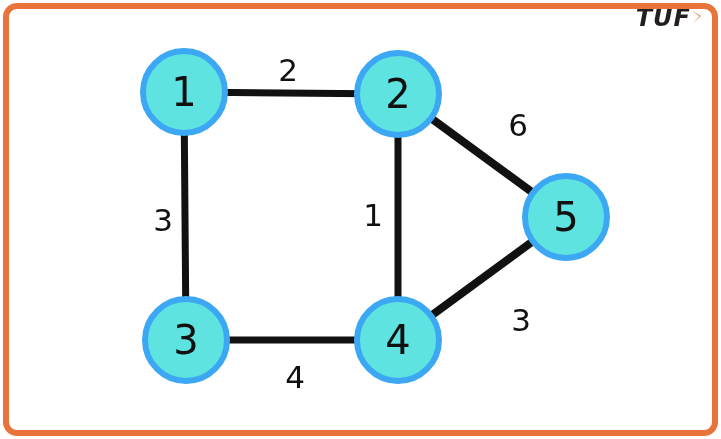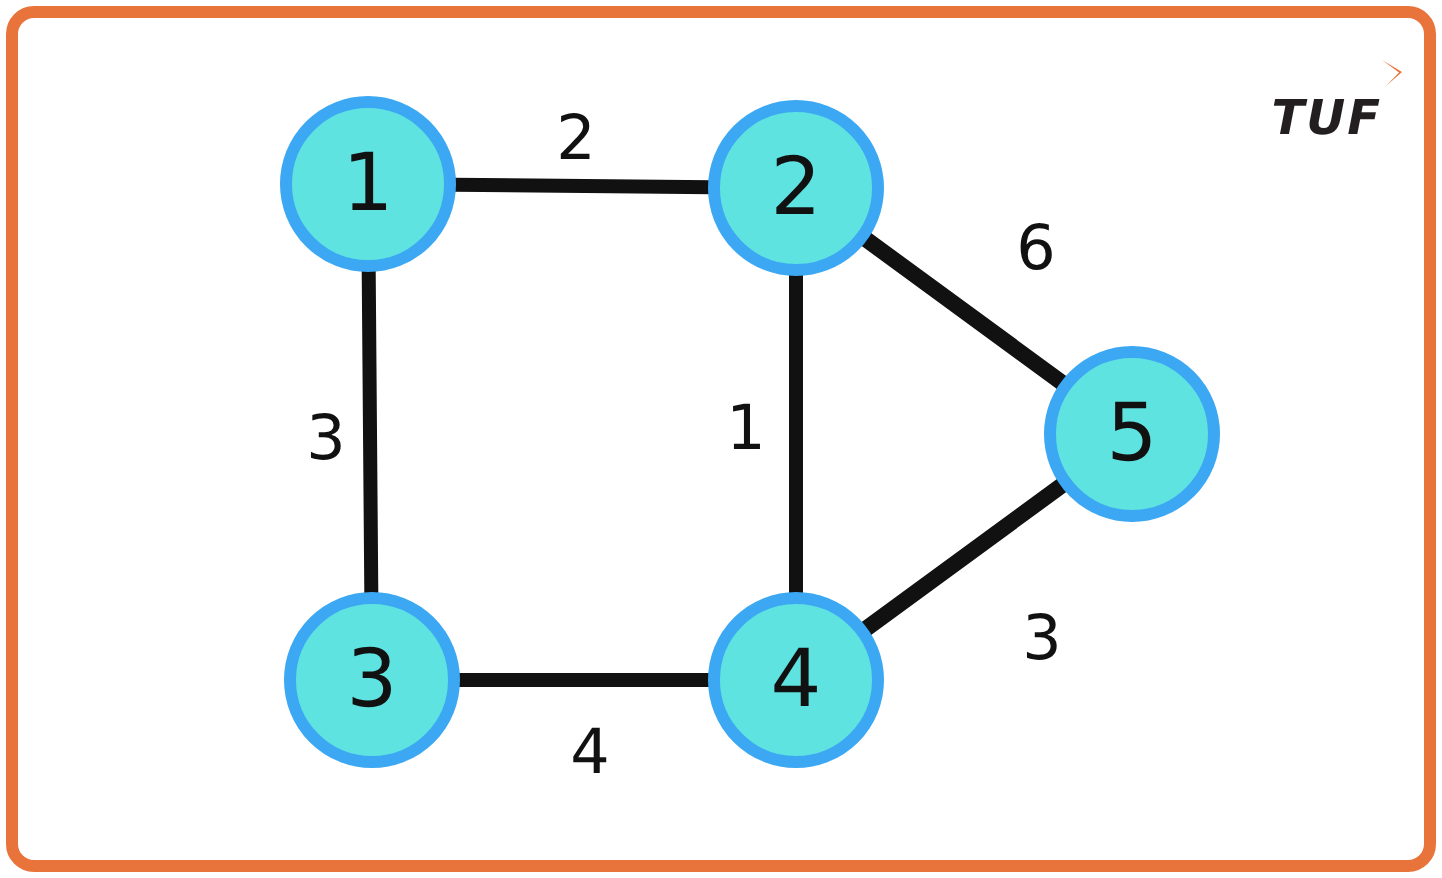--- a/index.html
+++ b/index.html
@@ -40,21 +40,20 @@
     gap: 1px;
     line-height: 1;
   }
   #brand .brand-text {
     font-family: "DejaVu Sans", sans-serif;
     font-style: italic;
     font-weight: bold;
     font-size: 24px;
     letter-spacing: 1px;
     color: #231f20;
-    margin-top: 41px;
   }
   #brand .brand-arrow {
     display: inline-block;
     width: 13px;
     height: 15px;
     margin-left: -2px;
     margin-top: -4px;
   }
   
   #graph {

